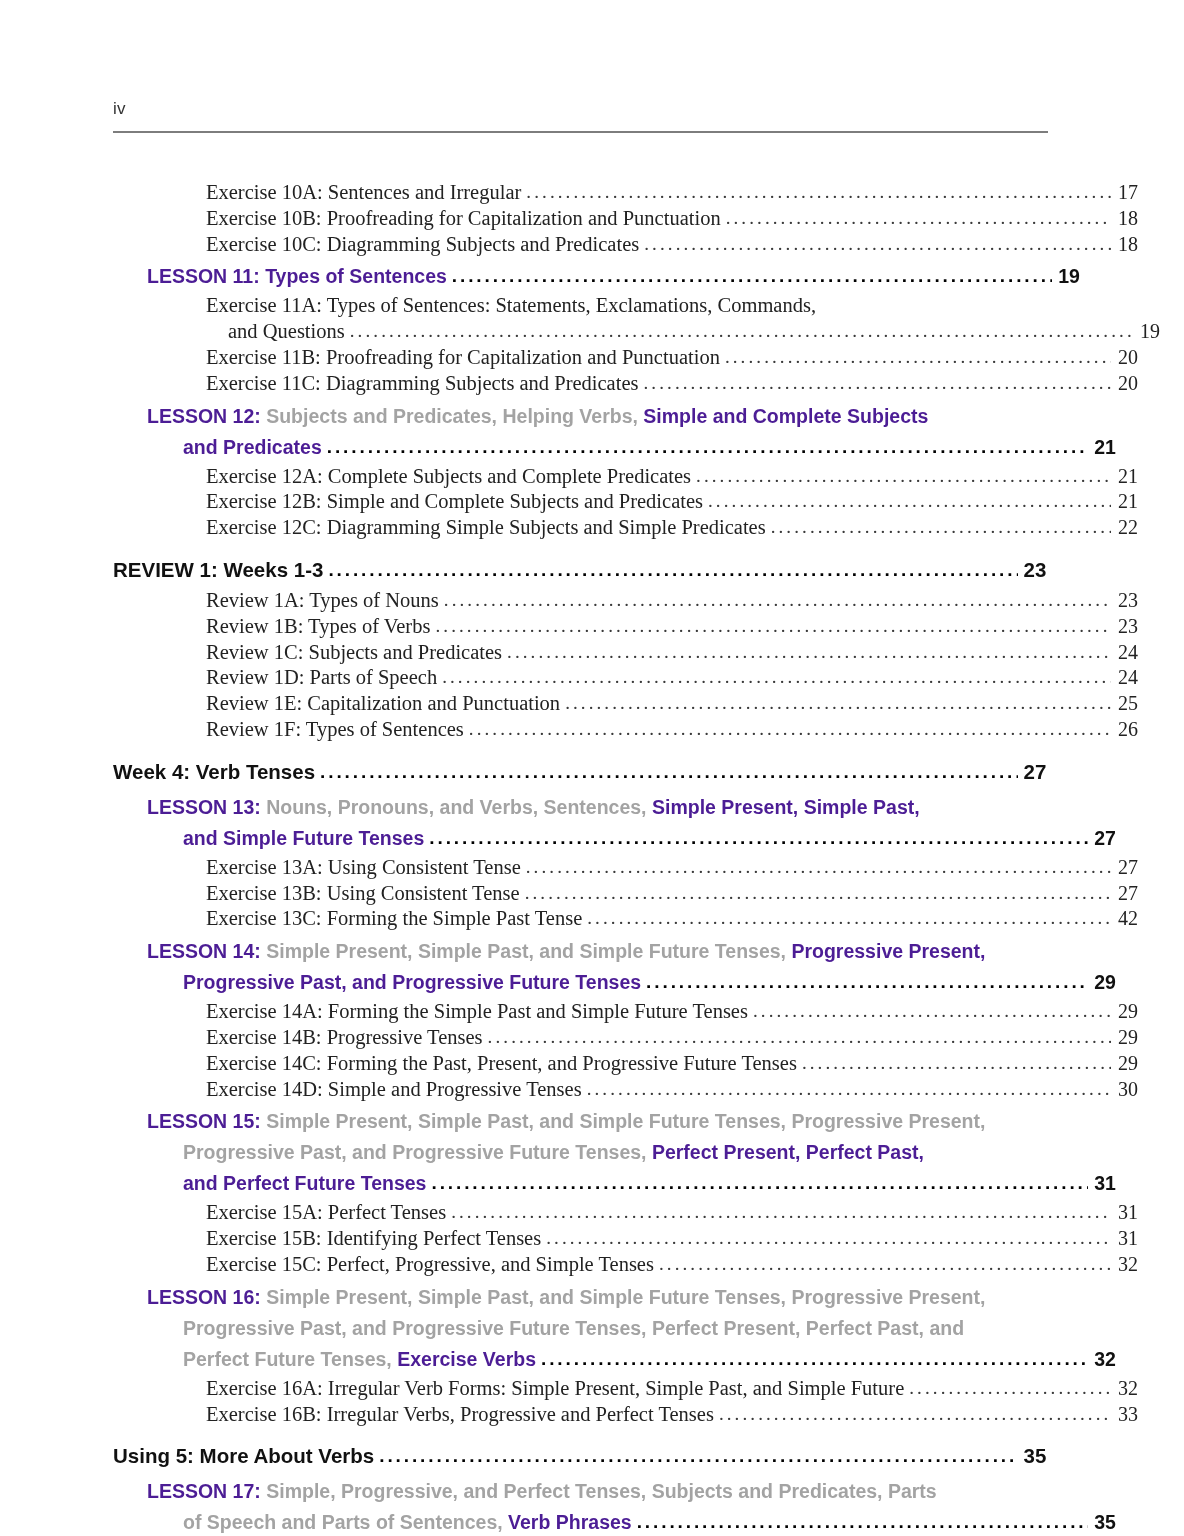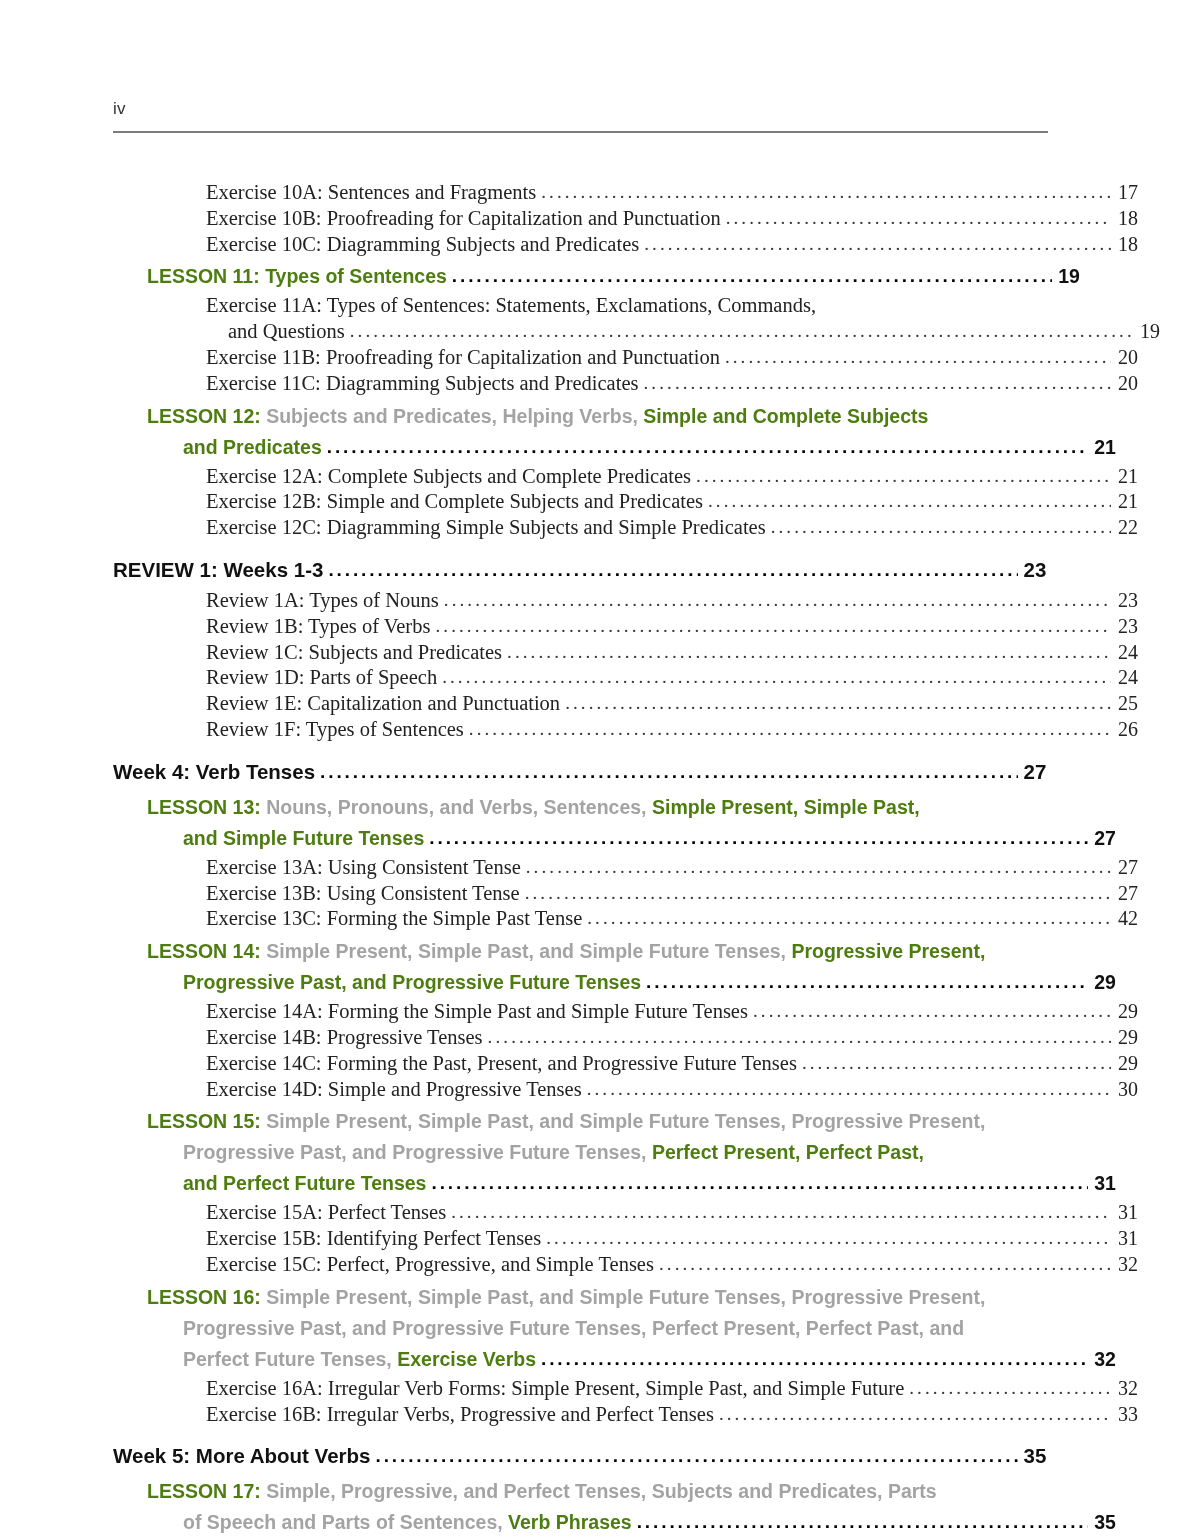--- a/index.html
+++ b/index.html
@@ -130,39 +130,39 @@
     font-weight: normal;
     font-size: 20.5px;
     color: #222222;
     padding-left: 93px;
     line-height: 25.8px;
   }
   .lvl-ex .pg { font-size: 20px; }
   .lvl-ex .cont { padding-left: 22px; }
 
   .gray { color: #a3a3a3; }
-  .black { color: #4d7c0f; }
+  .black { color: #4c1d95; }
 
   
   .entry { width: 100%; }
 </style>
 </head>
 <body>
 
 <div class="page">
 
   <div class="page-header">
     <div class="folio">iv</div>
     <div class="header-rule"></div>
   </div>
 
   <div class="toc" id="toc-list">
       <div class="entry lvl-ex">
         <div class="line">
-          <span class="txt"><span>Exercise 10A: Sentences and Fragments</span></span>
+          <span class="txt"><span>Exercise 10A: Sentences and Irregular</span></span>
           <span class="leader"></span>
           <span class="pg">17</span>
         </div>
       </div>
       <div class="entry lvl-ex">
         <div class="line">
           <span class="txt"><span>Exercise 10B: Proofreading for Capitalization and Punctuation</span></span>
           <span class="leader"></span>
           <span class="pg">18</span>
         </div>
@@ -417,21 +417,21 @@
       </div>
       <div class="entry lvl-ex">
         <div class="line">
           <span class="txt"><span>Exercise 16B: Irregular Verbs, Progressive and Perfect Tenses</span></span>
           <span class="leader"></span>
           <span class="pg">33</span>
         </div>
       </div>
       <div class="entry lvl-week">
         <div class="line">
-          <span class="txt"><span>Week 5: More About Verbs</span></span>
+          <span class="txt"><span>Using 5: More About Verbs</span></span>
           <span class="leader bold"></span>
           <span class="pg">35</span>
         </div>
       </div>
       <div class="entry lvl-lesson">
         <div class="line">
           <span class="txt"><span class="black">LESSON 17: </span><span class="gray">Simple, Progressive, and Perfect Tenses, Subjects and Predicates, Parts</span></span>
         </div>
         <div class="line cont">
           <span class="txt"><span class="gray">of Speech and Parts of Sentences, </span><span class="black">Verb Phrases</span></span>

